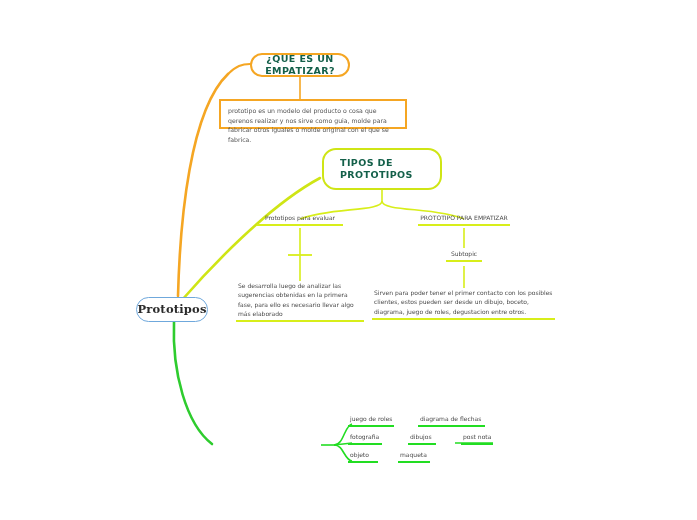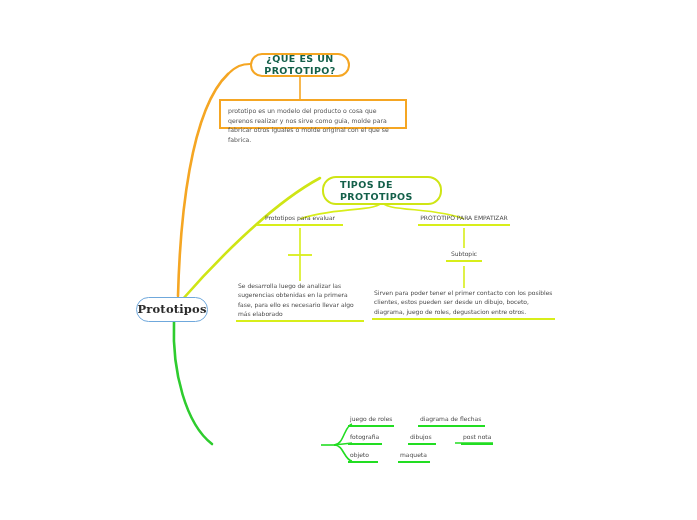--- a/index.html
+++ b/index.html
@@ -104,28 +104,28 @@
     <path d="M 334,445 C 344,445 344,460 352,461" fill="none" stroke="#22dd22" stroke-width="1.6"></path>
 
     <path d="M 455,443 L 493,443" fill="none" stroke="#22dd22" stroke-width="1.6"></path>
   </svg>
 
   <div class="node pill root" style="left:136px;top:297px;width:72px;height:25px;">
     <span>Prototipos</span>
   </div>
 
   <div class="node pill orange" style="left:250px;top:53px;width:100px;height:24px;">
-    <span>¿QUE ES UN PROTOTIPO?</span>
+    <span>¿QUE ES UN EMPATIZAR?</span>
   </div>
 
   <div class="node box" style="left:219px;top:99px;width:188px;height:30px;">
     <span>prototipo es un modelo del producto o cosa que qerenos realizar y nos sirve como guia, molde para fabricar otros iguales o molde original con el que se fabrica.</span>
   </div>
 
-  <div class="node pill lime" style="left:322px;top:176px;width:120px;height:29px;padding:4px 16px;flex-direction:column;align-items:flex-start;justify-content:center;">
+  <div class="node pill lime" style="left:322px;top:148px;width:120px;height:42px;padding:4px 16px;flex-direction:column;align-items:flex-start;justify-content:center;">
     <span>TIPOS DE</span>
     <span>PROTOTIPOS</span>
   </div>
 
   <div class="node uline center" style="left:257px;top:213px;width:86px;">
     <span class="txt">Prototipos para evaluar</span>
     <span class="bar"></span>
   </div>
 
   <div class="node uline" style="left:236px;top:281px;width:128px;">

